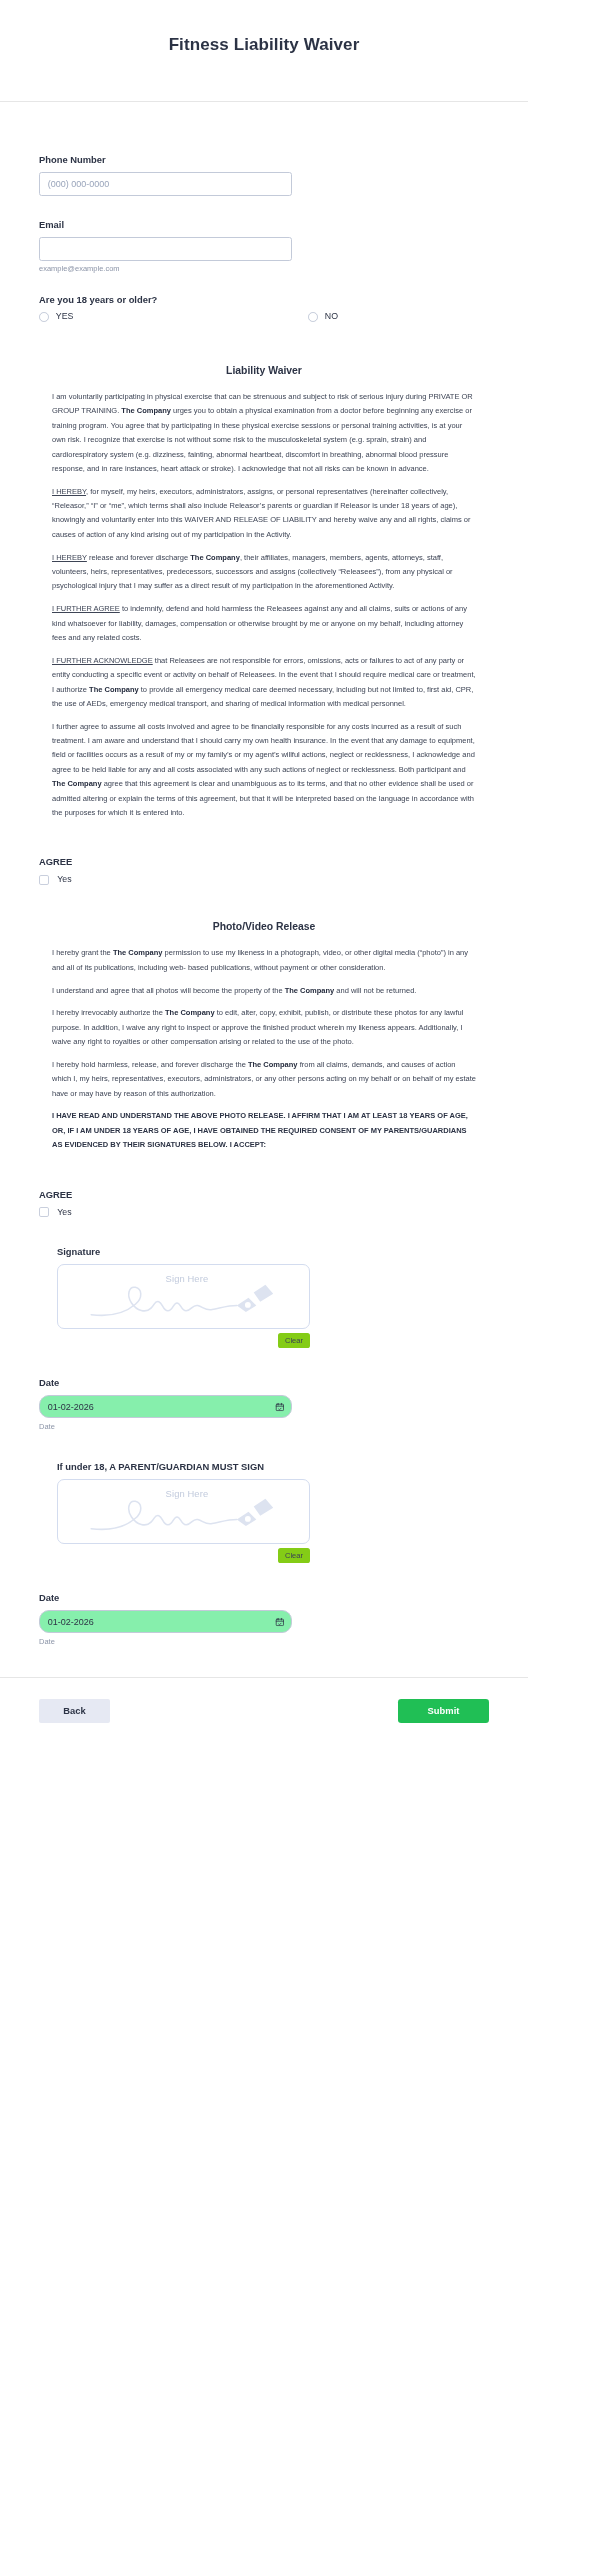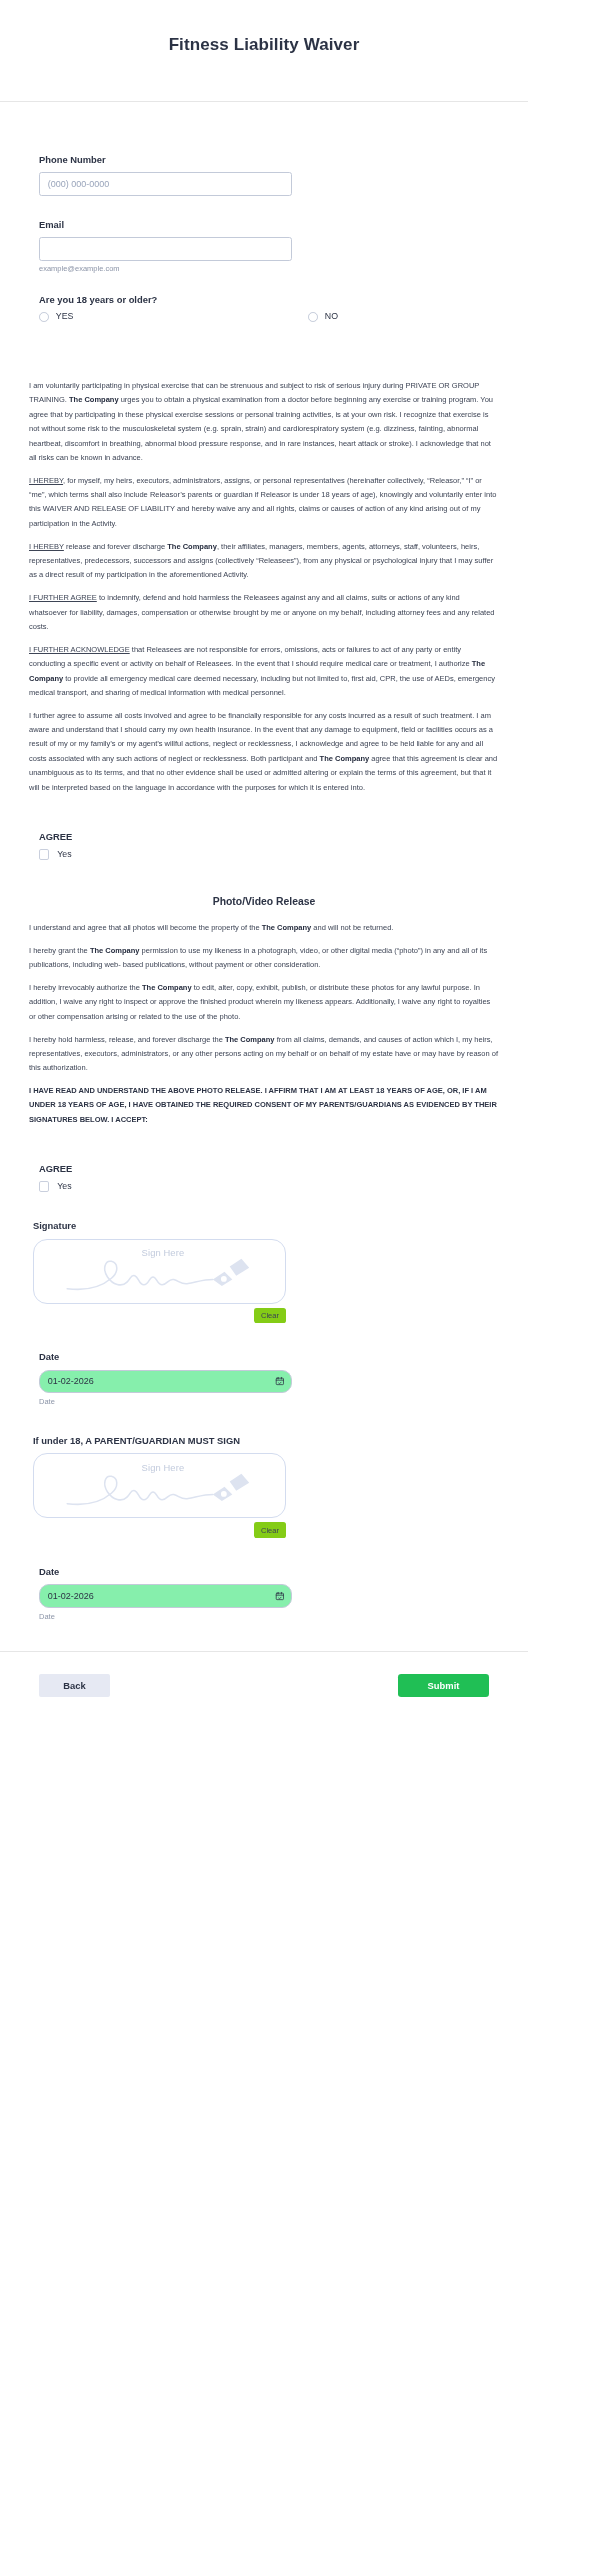--- a/index.html
+++ b/index.html
@@ -107,35 +107,35 @@
     font-weight: bold;
     color: #2c3345;
     margin: 0;
     padding: 0 39px;
   }
   .para {
     font-size: 7.5px;
     line-height: 1.92;
     color: #3d4455;
     margin: 0;
-    padding: 0 29px;
+    padding: 0 52px;
     text-align: left;
   }
   .para + .para { margin-top: 8.4px; }
   .para b { font-weight: bold; color: #242b3d; }
   .para u { text-decoration: underline; text-underline-offset: 1px; text-align: center; }
   .para.allcaps { font-weight: bold; color: #2c3345; }
 
   
-  .sig-wrap { padding: 0 33px; }
+  .sig-wrap { padding: 0 57px; }
   .sig-pad {
     width: 253px;
     height: 65px;
     border: 0.6px solid #d3dcef;
-    border-radius: 14px;
+    border-radius: 7px;
     background: #fff;
     position: relative;
     overflow: hidden;
   }
   .sig-inner {
     position: absolute;
     left: 0; right: 0; top: 50%;
     transform: translateY(-42%);
     display: flex;
     align-items: center;
@@ -275,20 +275,21 @@
         </label>
         <label class="radio-item">
           <span class="radio-circle"></span>
           <span class="radio-text">NO</span>
         </label>
       </div>
     </div>
 
     <div class="sp-66"></div>
 
+    <h2 class="section-heading">Liability Waiver</h2>
     <div class="sp-22"></div>
     <div id="liability-paragraphs">
         <div class="para"><span>I am voluntarily participating in physical exercise that can be strenuous and subject to risk of serious injury during PRIVATE OR GROUP TRAINING. </span><b>The Company</b><span> urges you to obtain a physical examination from a doctor before beginning any exercise or training program. You agree that by participating in these physical exercise sessions or personal training activities, is at your own risk. I recognize that exercise is not without some risk to the musculoskeletal system (e.g. sprain, strain) and cardiorespiratory system (e.g. dizziness, fainting, abnormal heartbeat, discomfort in breathing, abnormal blood pressure response, and in rare instances, heart attack or stroke).  I acknowledge that not all risks can be known in advance.</span></div>
         <div class="para"><u>I HEREBY</u><span>, for myself, my heirs, executors, administrators, assigns, or personal representatives (hereinafter collectively, “Releasor,” “I” or “me”, which terms shall also include Releasor’s parents or guardian if Releasor is under 18 years of age), knowingly and voluntarily enter into this WAIVER AND RELEASE OF LIABILITY and hereby waive any and all rights, claims or causes of action of any kind arising out of my participation in the Activity.</span></div>
         <div class="para"><u>I HEREBY</u><span> release and forever discharge </span><b>The Company</b><span>, their affiliates, managers, members, agents, attorneys, staff, volunteers, heirs, representatives, predecessors, successors and assigns (collectively “Releasees”), from any physical or psychological injury that I may suffer as a direct result of my participation in the aforementioned Activity.</span></div>
         <div class="para"><u>I FURTHER AGREE</u><span> to indemnify, defend and hold harmless the Releasees against any and all claims, suits or actions of any kind whatsoever for liability, damages, compensation or otherwise brought by me or anyone on my behalf, including attorney fees and any related costs.</span></div>
         <div class="para"><u>I FURTHER ACKNOWLEDGE</u><span> that Releasees are not responsible for errors, omissions, acts or failures to act of any party or entity conducting a specific event or activity on behalf of Releasees. In the event that I should require medical care or treatment, I authorize </span><b>The Company</b><span> to provide all emergency medical care deemed necessary, including but not limited to, first aid, CPR, the use of AEDs, emergency medical transport, and sharing of medical information with medical personnel.</span></div>
         <div class="para"><span>I further agree to assume all costs involved and agree to be financially responsible for any costs incurred as a result of such treatment. I am aware and understand that I should carry my own health insurance. In the event that any damage to equipment, field or facilities occurs as a result of my or my family’s or my agent’s willful actions, neglect or recklessness, I acknowledge and agree to be held liable for any and all costs associated with any such actions of neglect or recklessness. Both participant and </span><b>The Company</b><span> agree that this agreement is clear and unambiguous as to its terms, and that no other evidence shall be used or admitted altering or explain the terms of this agreement, but that it will be interpreted based on the language in accordance with the purposes for which it is entered into.</span></div>
       </div>
 
@@ -300,22 +301,22 @@
         <span class="check-box"></span>
         <span class="check-text">Yes</span>
       </label>
     </div>
 
     <div class="sp-56"></div>
 
     <h2 class="section-heading">Photo/Video Release</h2>
     <div class="sp-22"></div>
     <div id="photo-paragraphs">
+        <div class="para"><span>I hereby grant the </span><b>The Company</b><span> permission to use my likeness in a photograph, video, or other digital media (“photo”) in any and all of its publications, including web- based publications, without payment or other consideration.</span></div>
         <div class="para"><span>I understand and agree that all photos will become the property of the </span><b>The Company</b><span> and will not be returned.</span></div>
-        <div class="para"><span>I hereby grant the </span><b>The Company</b><span> permission to use my likeness in a photograph, video, or other digital media (“photo”) in any and all of its publications, including web- based publications, without payment or other consideration.</span></div>
         <div class="para"><span>I hereby irrevocably authorize the </span><b>The Company</b><span> to edit, alter, copy, exhibit, publish, or distribute these photos for any lawful purpose. In addition, I waive any right to inspect or approve the finished product wherein my likeness appears. Additionally, I waive any right to royalties or other compensation arising or related to the use of the photo.</span></div>
         <div class="para"><span>I hereby hold harmless, release, and forever discharge the </span><b>The Company</b><span> from all claims, demands, and causes of action which I, my heirs, representatives, executors, administrators, or any other persons acting on my behalf or on behalf of my estate have or may have by reason of this authorization.</span></div>
         <div class="para allcaps"><span>I HAVE READ AND UNDERSTAND THE ABOVE PHOTO RELEASE. I AFFIRM THAT I AM AT LEAST 18 YEARS OF AGE, OR, IF I AM UNDER 18 YEARS OF AGE, I HAVE OBTAINED THE REQUIRED CONSENT OF MY PARENTS/GUARDIANS AS EVIDENCED BY THEIR SIGNATURES BELOW. I ACCEPT:</span></div>
       </div>
 
     <div class="sp-56"></div>
 
     <div class="field">
       <div class="field-label">AGREE</div>
       <label class="check-row">

